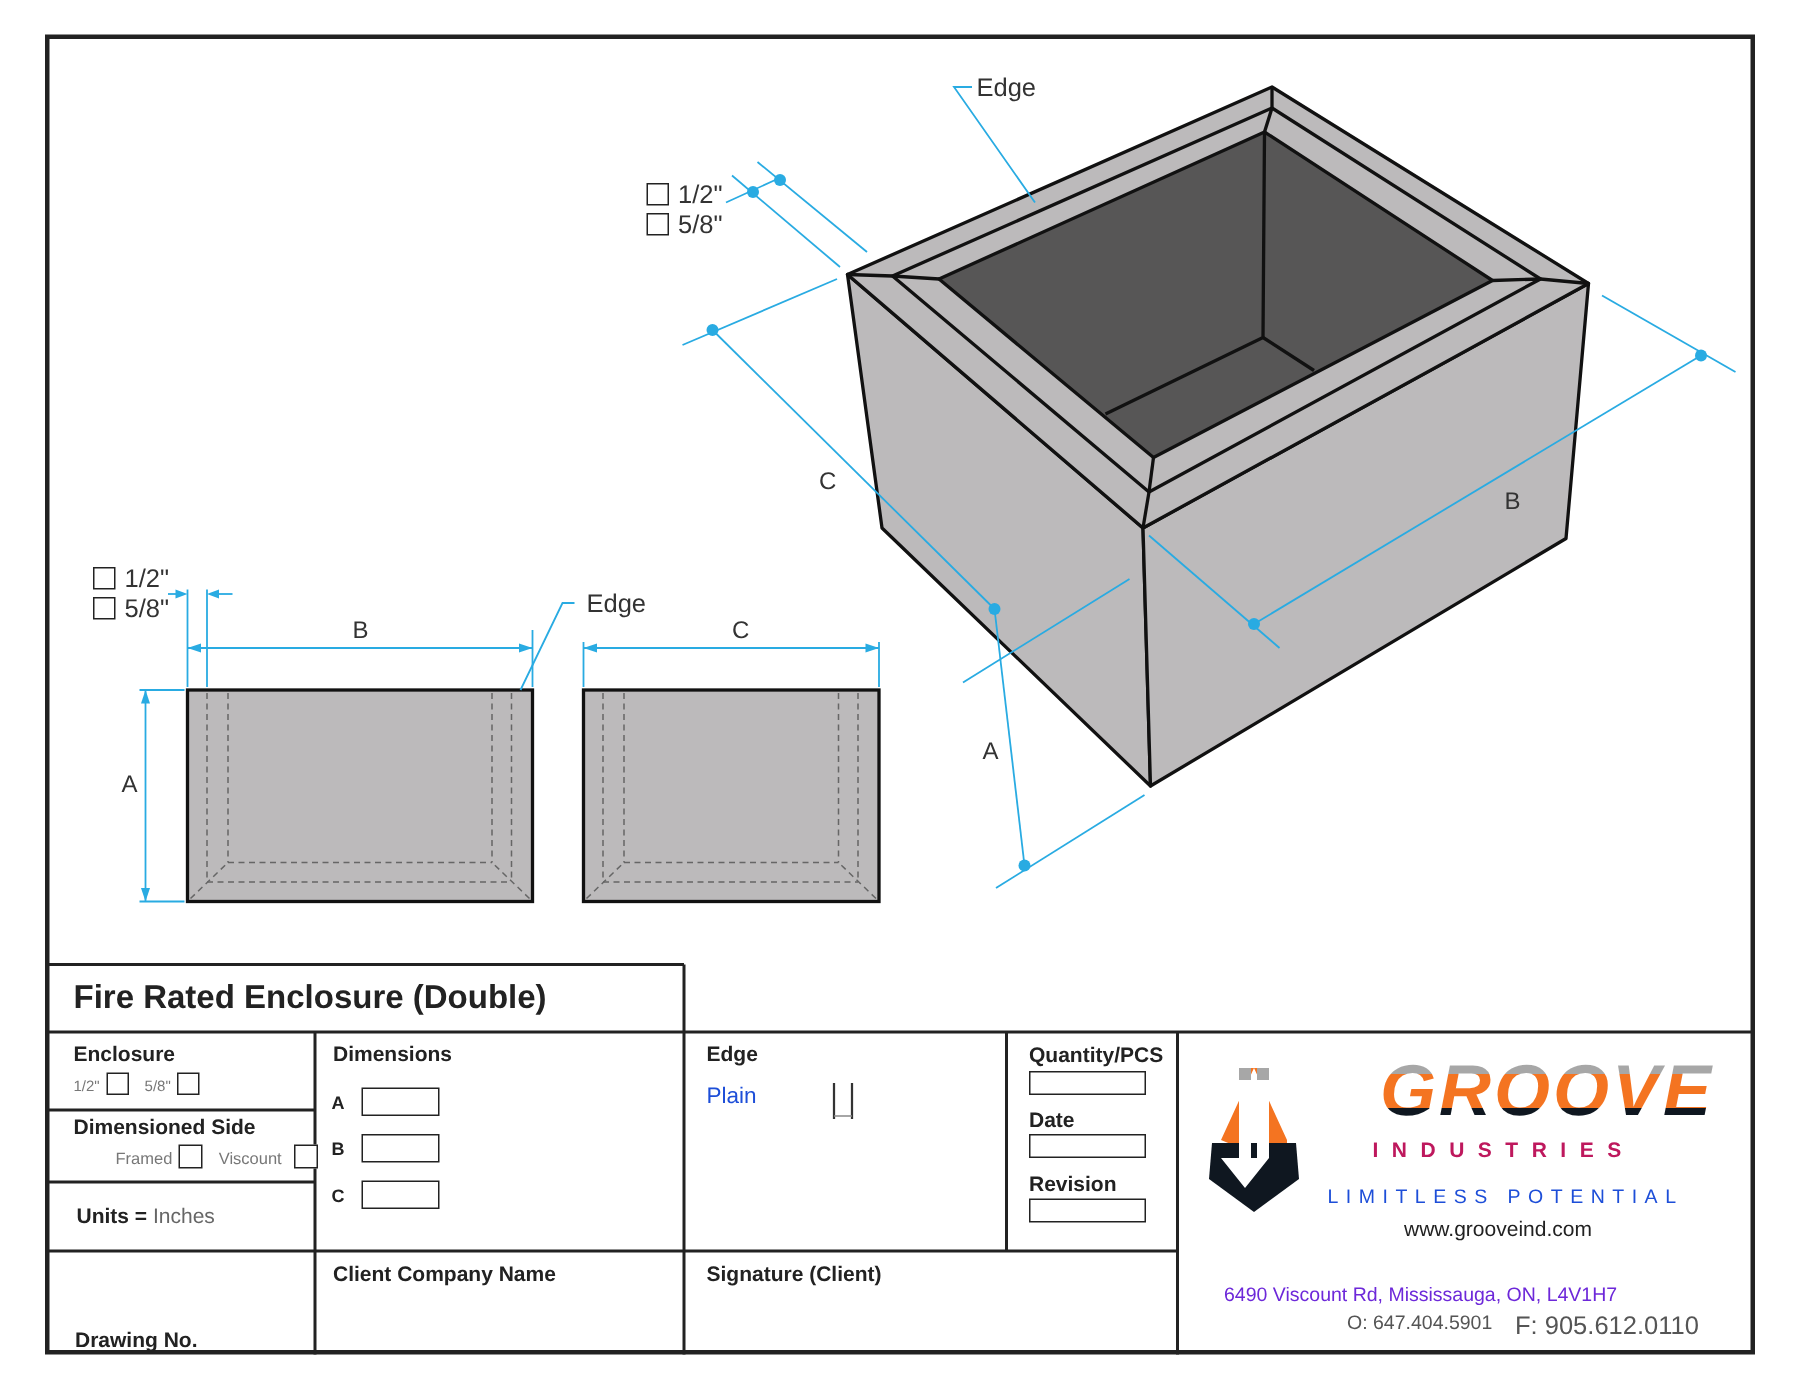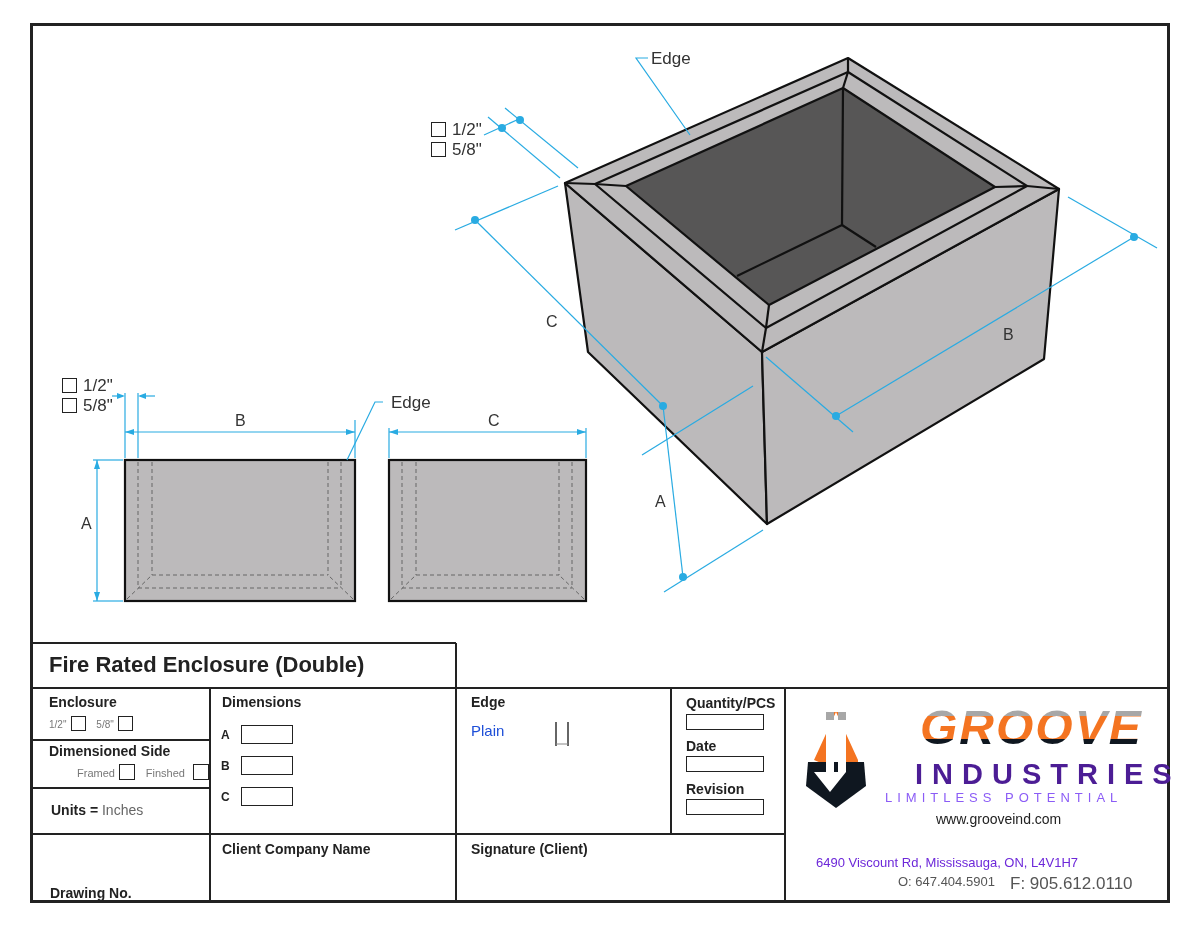--- a/index.html
+++ b/index.html
@@ -186,21 +186,21 @@
     <span class="small">5/8"</span>
     <span class="box" style="width:15px;height:15px;vertical-align:-3px;"></span>
   </div>
 </div>
 
 <div style="position:absolute;left:49px;top:743px;">
   <div class="h">Dimensioned Side</div>
   <div style="margin-top:4px;">
     <span class="small" style="font-size:11px;padding-left:28px;">Framed</span>
     <span class="box" style="width:16px;height:16px;vertical-align:-3px;margin-right:6px;"></span>
-    <span class="small" style="font-size:11px;">Finshed</span>
+    <span class="small" style="font-size:11px;">Viscount</span>
     <span class="box" style="width:16px;height:16px;vertical-align:-3px;margin-left:4px;"></span>
   </div>
 </div>
 
 <div style="position:absolute;left:51px;top:802px;font-size:14px;">
   <span style="font-weight:bold;">Units =</span>
   <span style="color:#666;">Inches</span>
 </div>
 
 <div style="position:absolute;left:222px;top:694px;" class="h">Dimensions</div>
@@ -222,18 +222,18 @@
 <div style="position:absolute;left:686px;top:738px;" class="h">Date</div>
 <div class="box" style="position:absolute;left:686px;top:756px;width:78px;height:16px;"></div>
 <div style="position:absolute;left:686px;top:781px;" class="h">Revision</div>
 <div class="box" style="position:absolute;left:686px;top:799px;width:78px;height:16px;"></div>
 
 <div style="position:absolute;left:50px;top:841px;margin-top:44px;" class="h">Drawing No.</div>
 <div style="position:absolute;left:222px;top:841px;" class="h">Client Company Name</div>
 <div style="position:absolute;left:471px;top:841px;" class="h">Signature (Client)</div>
 
 <div class="logo-text" style="left:880px;top:704px;font-size:48px;font-weight:bold;letter-spacing:2px;line-height:48px;font-style:italic;background:linear-gradient(#a7a7a7 0 25%, #f47421 25% 72%, #0f1720 72% 100%);-webkit-background-clip:text;background-clip:text;color:transparent;margin-left:40px;">GROOVE</div>
-<div class="logo-text" style="left:915px;top:758px;font-size:29px;font-weight:bold;letter-spacing:9px;color:#4c1d95;">INDUSTRIES</div>
-<div class="logo-text" style="left:885px;top:790px;font-size:13px;letter-spacing:5px;color:#8b5cf6;">LIMITLESS POTENTIAL</div>
+<div class="logo-text" style="left:915px;top:758px;font-size:14px;font-weight:bold;letter-spacing:9px;color:#be185d;">INDUSTRIES</div>
+<div class="logo-text" style="left:885px;top:790px;font-size:13px;letter-spacing:5px;color:#1d4ed8;">LIMITLESS POTENTIAL</div>
 <div class="logo-text" style="left:936px;top:811px;font-size:14px;color:#222;">www.grooveind.com</div>
 <div class="logo-text" style="left:816px;top:855px;font-size:13px;color:#6d28d9;">6490 Viscount Rd, Mississauga, ON, L4V1H7</div>
 <div class="logo-text" style="left:898px;top:874px;font-size:13px;color:#555;">O: 647.404.5901</div>
 <div class="logo-text" style="left:1010px;top:874px;font-size:17px;color:#555;">F: 905.612.0110</div>
 
 </body></html>

